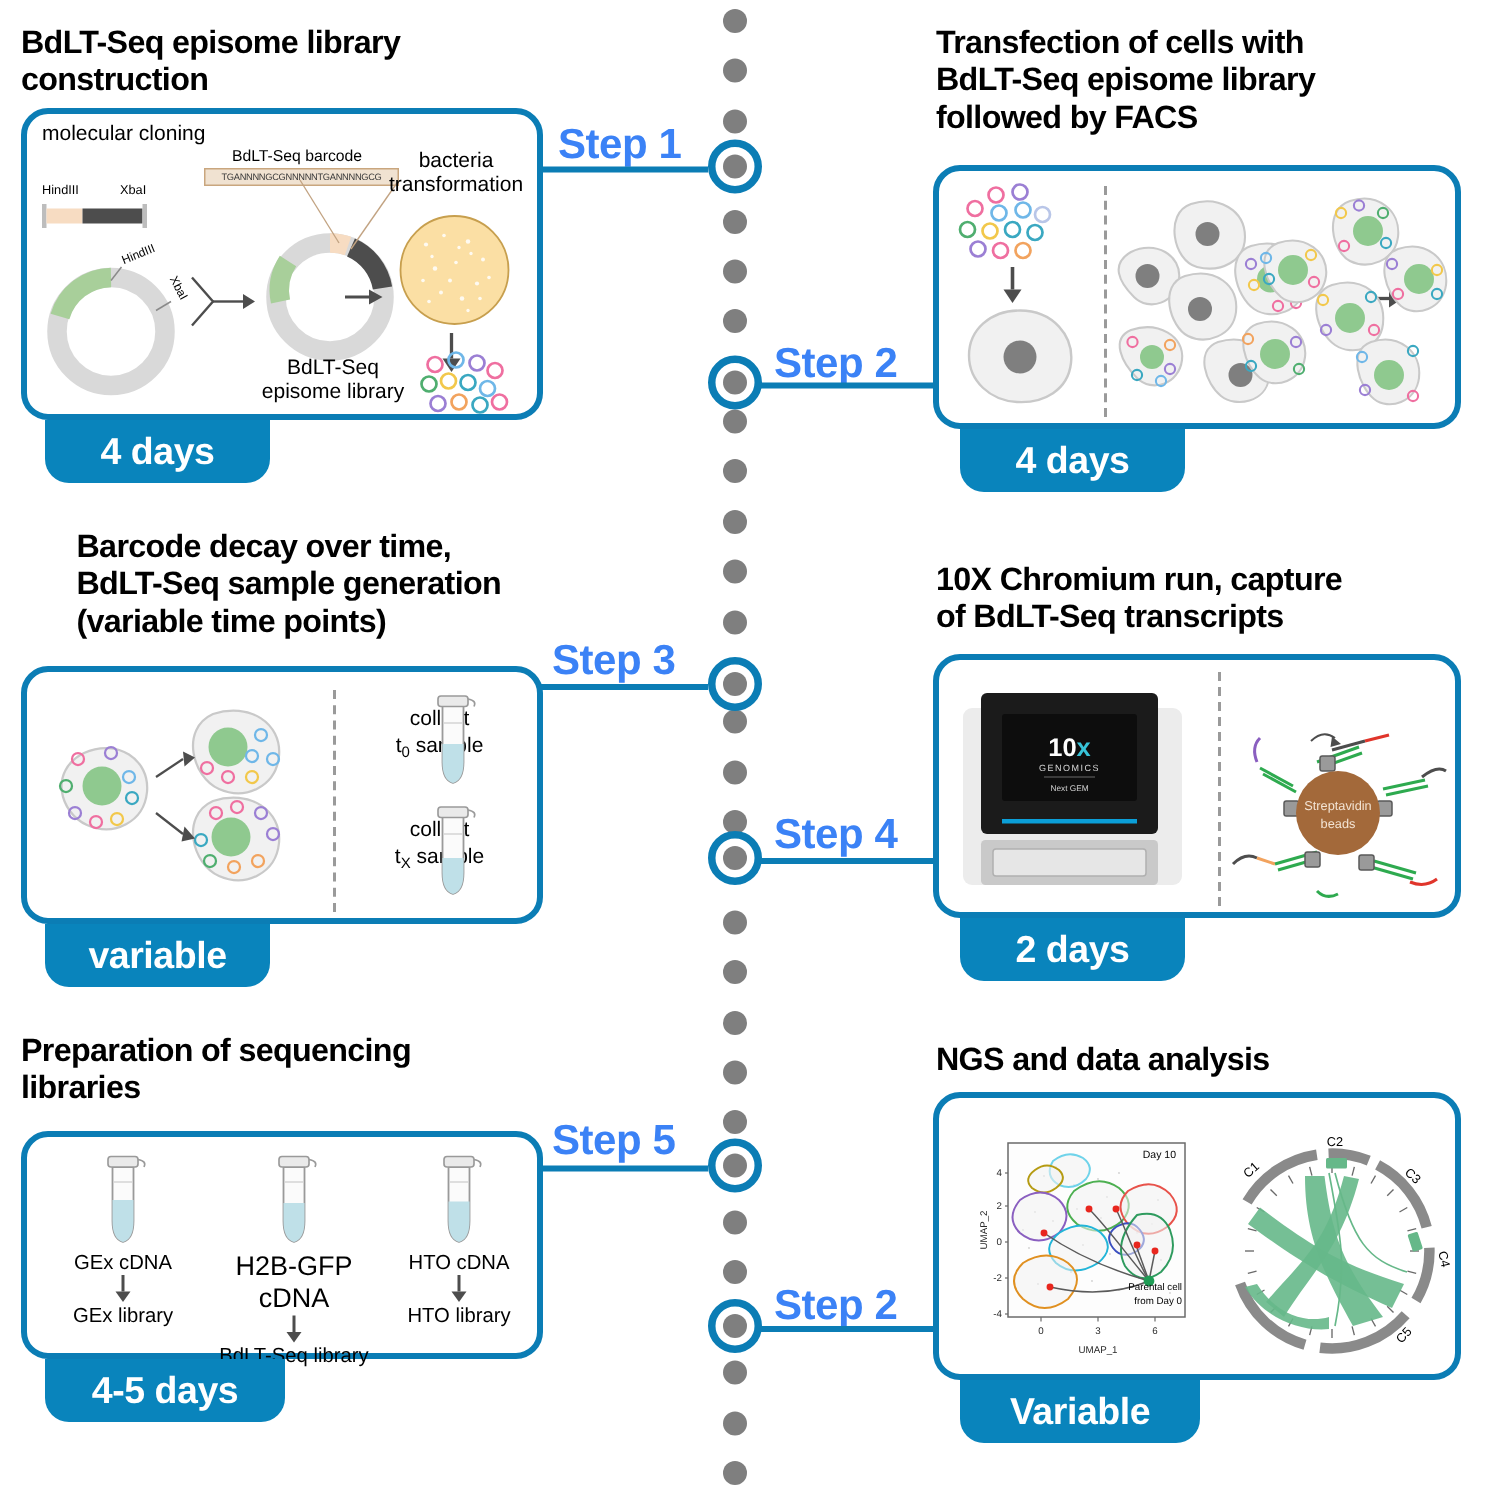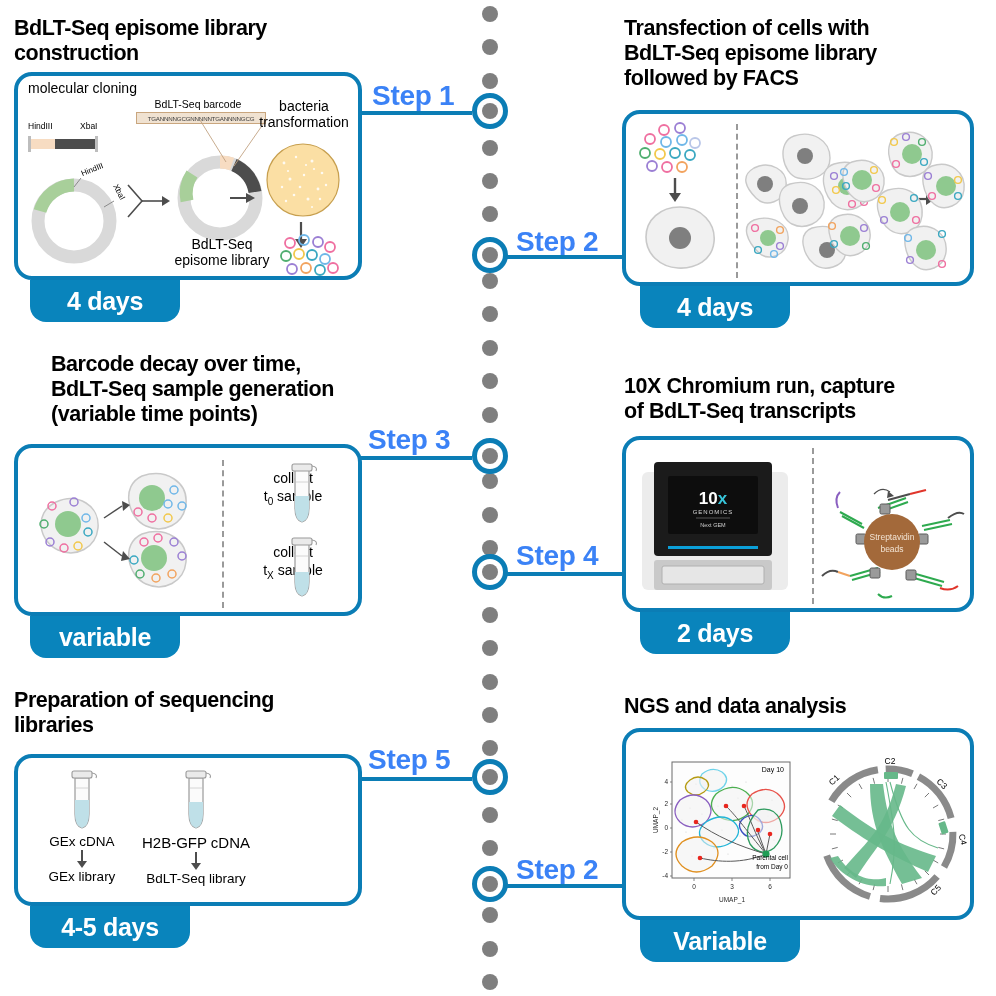--- a/index.html
+++ b/index.html
@@ -489,28 +489,43 @@
   </div>
 
   <div style="position:absolute;left:120px;top:8px;width:116px;text-align:center;">
     <svg style="margin:0 auto;" width="36" height="66">
       <path d="M11 12 L11 48 Q11 60 18 62 Q25 60 25 48 L25 12 Z" fill="#fbfbfb" stroke="#9a9a9a" stroke-width="1.2"></path>
       <path d="M11 36 L11 48 Q11 60 18 62 Q25 60 25 48 L25 36 Z" fill="#bfe0e8"></path>
       <rect x="8" y="5" width="20" height="7" rx="2" fill="#eaeaea" stroke="#9a9a9a" stroke-width="1.1"></rect>
       <path d="M28 7 q6 1 4 5" fill="none" stroke="#9a9a9a" stroke-width="1.1"></path>
       <line x1="12" y1="22" x2="24" y2="22" stroke="#d4d4d4" stroke-width="1"></line>
     </svg>
-    <div style="font-size:15px;margin-top:2px;">H2B-GFP cDNA</div>
+    <div style="font-size:18px;margin-top:2px;">H2B-GFP cDNA</div>
     <svg style="margin:1px auto;" width="14" height="18">
       <line x1="7" y1="0" x2="7" y2="11" stroke="#4d4d4d" stroke-width="2"></line>
       <path d="M2 11 L7 18 L12 11 Z" fill="#4d4d4d"></path>
     </svg>
     <div style="font-size:13.5px;">BdLT-Seq library</div>
   </div>
 
+  <div style="position:absolute;left:238px;top:8px;width:100px;text-align:center;">
+    <svg style="margin:0 auto;" width="36" height="66">
+      <path d="M11 12 L11 48 Q11 60 18 62 Q25 60 25 48 L25 12 Z" fill="#fbfbfb" stroke="#9a9a9a" stroke-width="1.2"></path>
+      <path d="M11 35 L11 48 Q11 60 18 62 Q25 60 25 48 L25 35 Z" fill="#bfe0e8"></path>
+      <rect x="8" y="5" width="20" height="7" rx="2" fill="#eaeaea" stroke="#9a9a9a" stroke-width="1.1"></rect>
+      <path d="M28 7 q6 1 4 5" fill="none" stroke="#9a9a9a" stroke-width="1.1"></path>
+      <line x1="12" y1="22" x2="24" y2="22" stroke="#d4d4d4" stroke-width="1"></line>
+    </svg>
+    <div style="font-size:13.5px;margin-top:2px;">HTO cDNA</div>
+    <svg style="margin:1px auto;" width="14" height="18">
+      <line x1="7" y1="0" x2="7" y2="11" stroke="#4d4d4d" stroke-width="2"></line>
+      <path d="M2 11 L7 18 L12 11 Z" fill="#4d4d4d"></path>
+    </svg>
+    <div style="font-size:13.5px;">HTO library</div>
+  </div>
 </div>
 
 <div class="badge" style="left:30px;top:906px;width:160px;height:42px;">4-5 days</div>
 
 <div class="steplab" style="left:368px;top:744px;">Step 5</div>
 <div class="conn" style="left:360px;top:777px;width:112px;"></div>
 
 <div class="ptitle" style="left:624px;top:694px;width:372px;">NGS and data analysis</div>
 
 <div class="panel" id="p6" style="left:622px;top:728px;width:352px;height:192px;">

